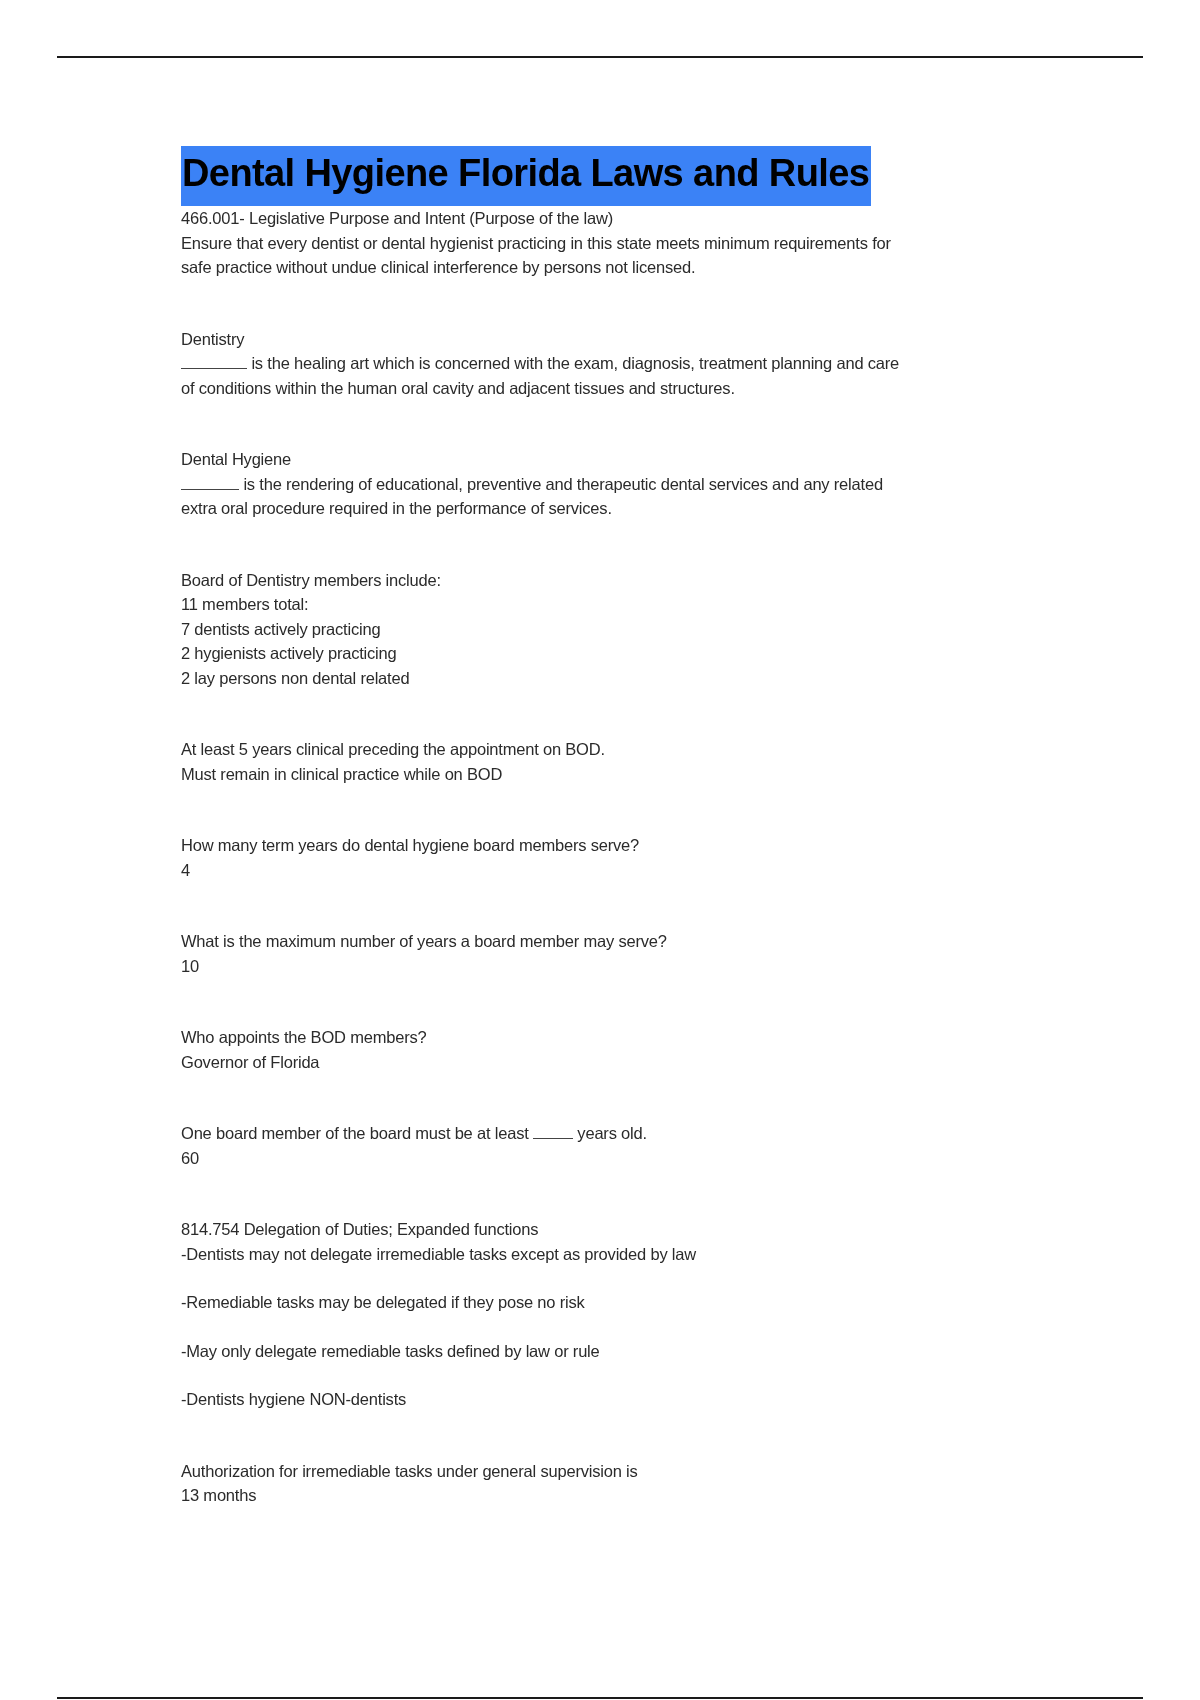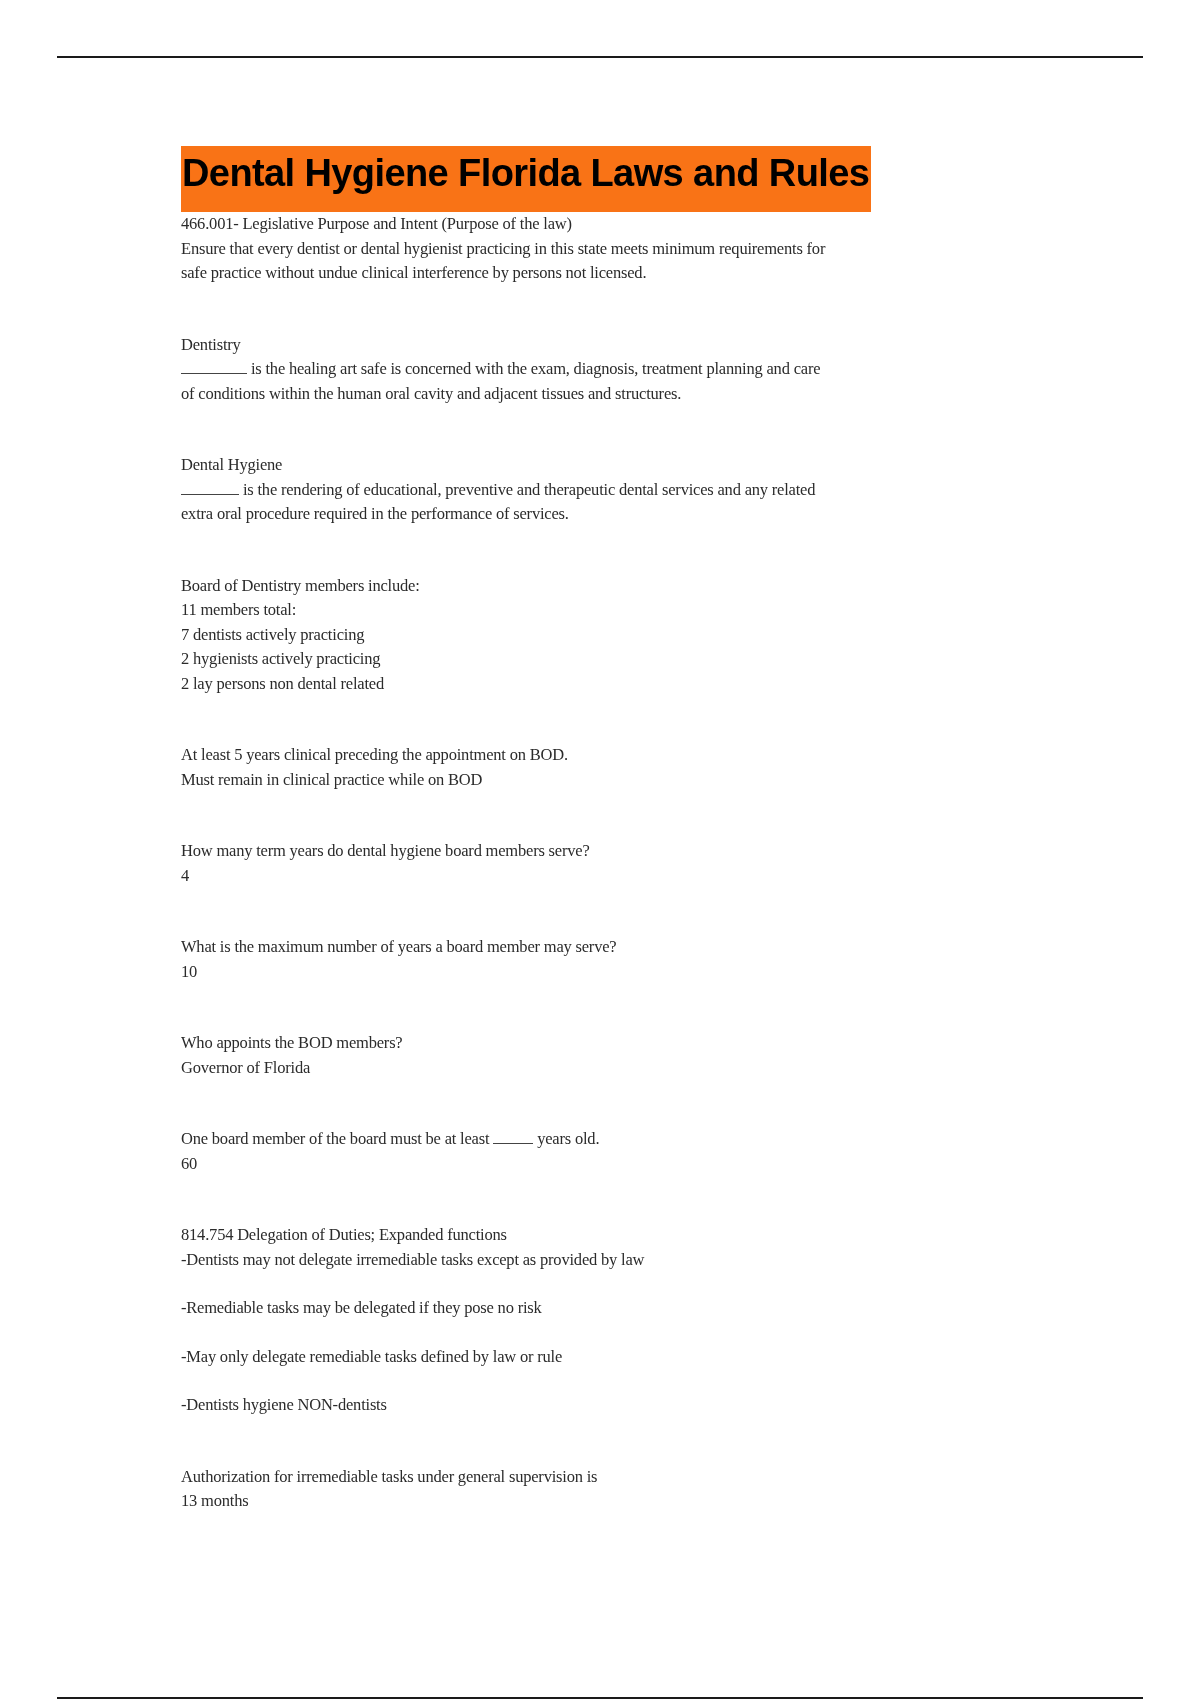--- a/index.html
+++ b/index.html
@@ -26,37 +26,37 @@
     .rule.bottom { top: 1697px; }
 
     .content {
       position: absolute;
       left: 181px;
       top: 146px;
       width: 860px;
     }
     .title {
       display: inline-block;
-      background: #f97316;
+      background: #3b82f6;
       color: #000000;
       font-weight: bold;
       font-size: 38px;
       line-height: 54px;
-      padding: 0 2px 12px 1px;
+      padding: 0 2px 6px 1px;
       margin: 0;
       letter-spacing: -0.6px;
     }
     .line {
       font-size: 16.5px;
       line-height: 24.5px;
       margin: 0;
       white-space: pre-wrap;
       letter-spacing: -0.2px;
     }
-    .block { margin: 0; font-family: Liberation Serif, serif; }
+    .block { margin: 0; }
     .gap-l { height: 47px; }
     .gap-s { height: 24px; }
     .blank {
       display: inline-block;
       border-bottom: 1px solid #444;
       height: 14px;
       vertical-align: baseline;
     }
   </style>
 </head>
@@ -72,21 +72,21 @@
   <div class="block">
     <p class="line">466.001- Legislative Purpose and Intent (Purpose of the law)</p>
     <p class="line">Ensure that every dentist or dental hygienist practicing in this state meets minimum requirements for</p>
     <p class="line">safe practice without undue clinical interference by persons not licensed.</p>
   </div>
   <div class="gap-l"></div>
 
   
   <div class="block">
     <p class="line">Dentistry</p>
-    <p class="line"><span class="blank" style="width:66px"></span><span> is the healing art safe is concerned with the exam, diagnosis, treatment planning and care</span></p>
+    <p class="line"><span class="blank" style="width:66px"></span><span> is the healing art which is concerned with the exam, diagnosis, treatment planning and care</span></p>
     <p class="line">of conditions within the human oral cavity and adjacent tissues and structures.</p>
   </div>
   <div class="gap-l"></div>
 
   
   <div class="block">
     <p class="line">Dental Hygiene</p>
     <p class="line"><span class="blank" style="width:58px"></span><span> is the rendering of educational, preventive and therapeutic dental services and any related</span></p>
     <p class="line">extra oral procedure required in the performance of services.</p>
   </div>

